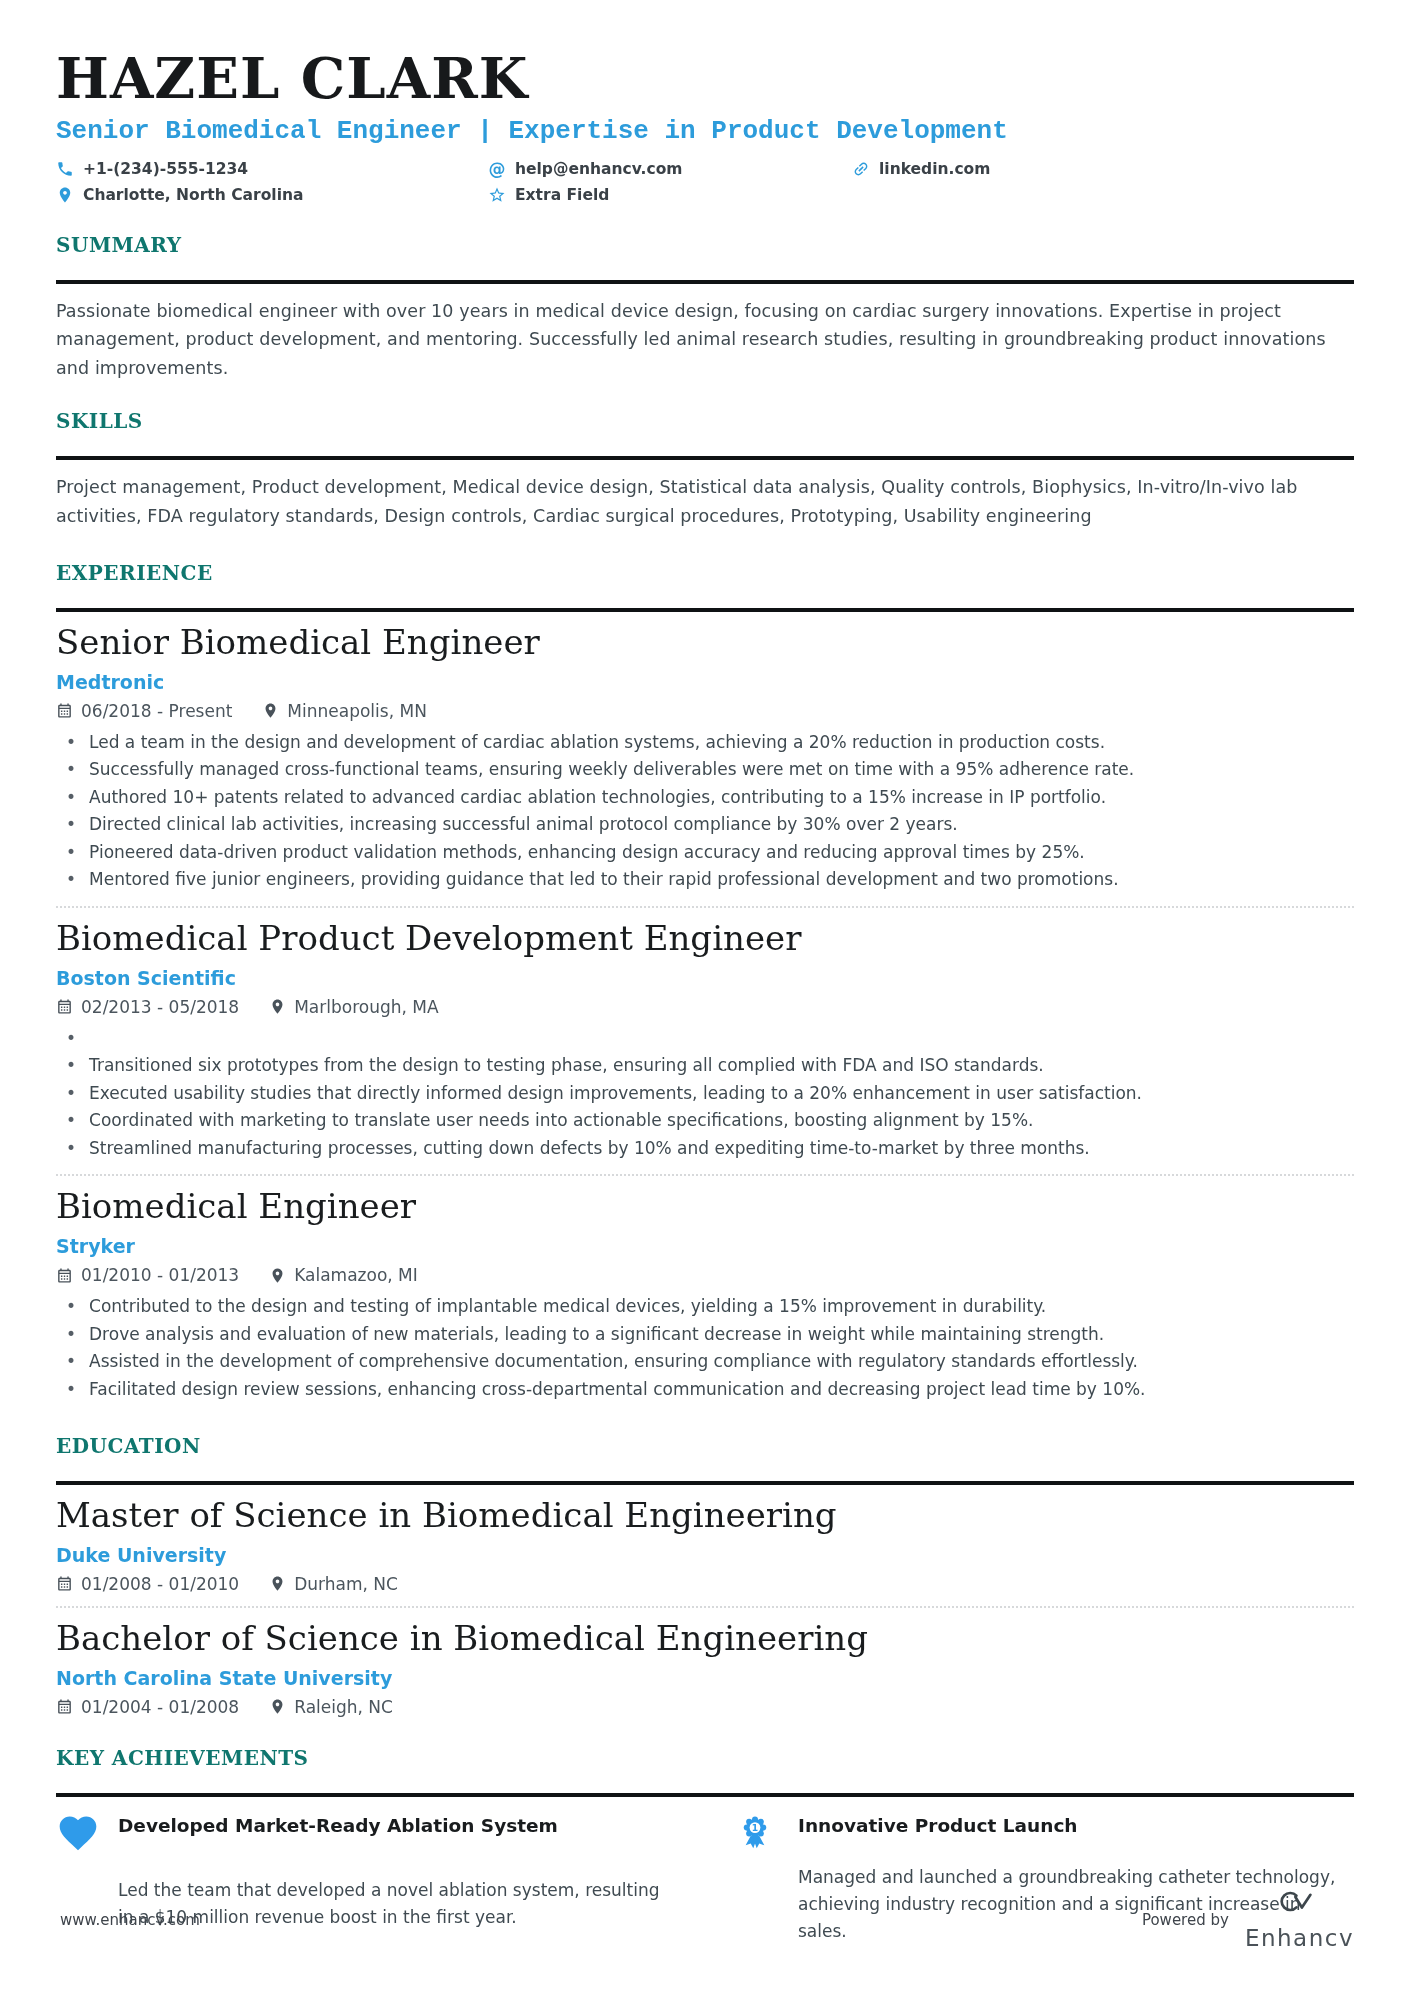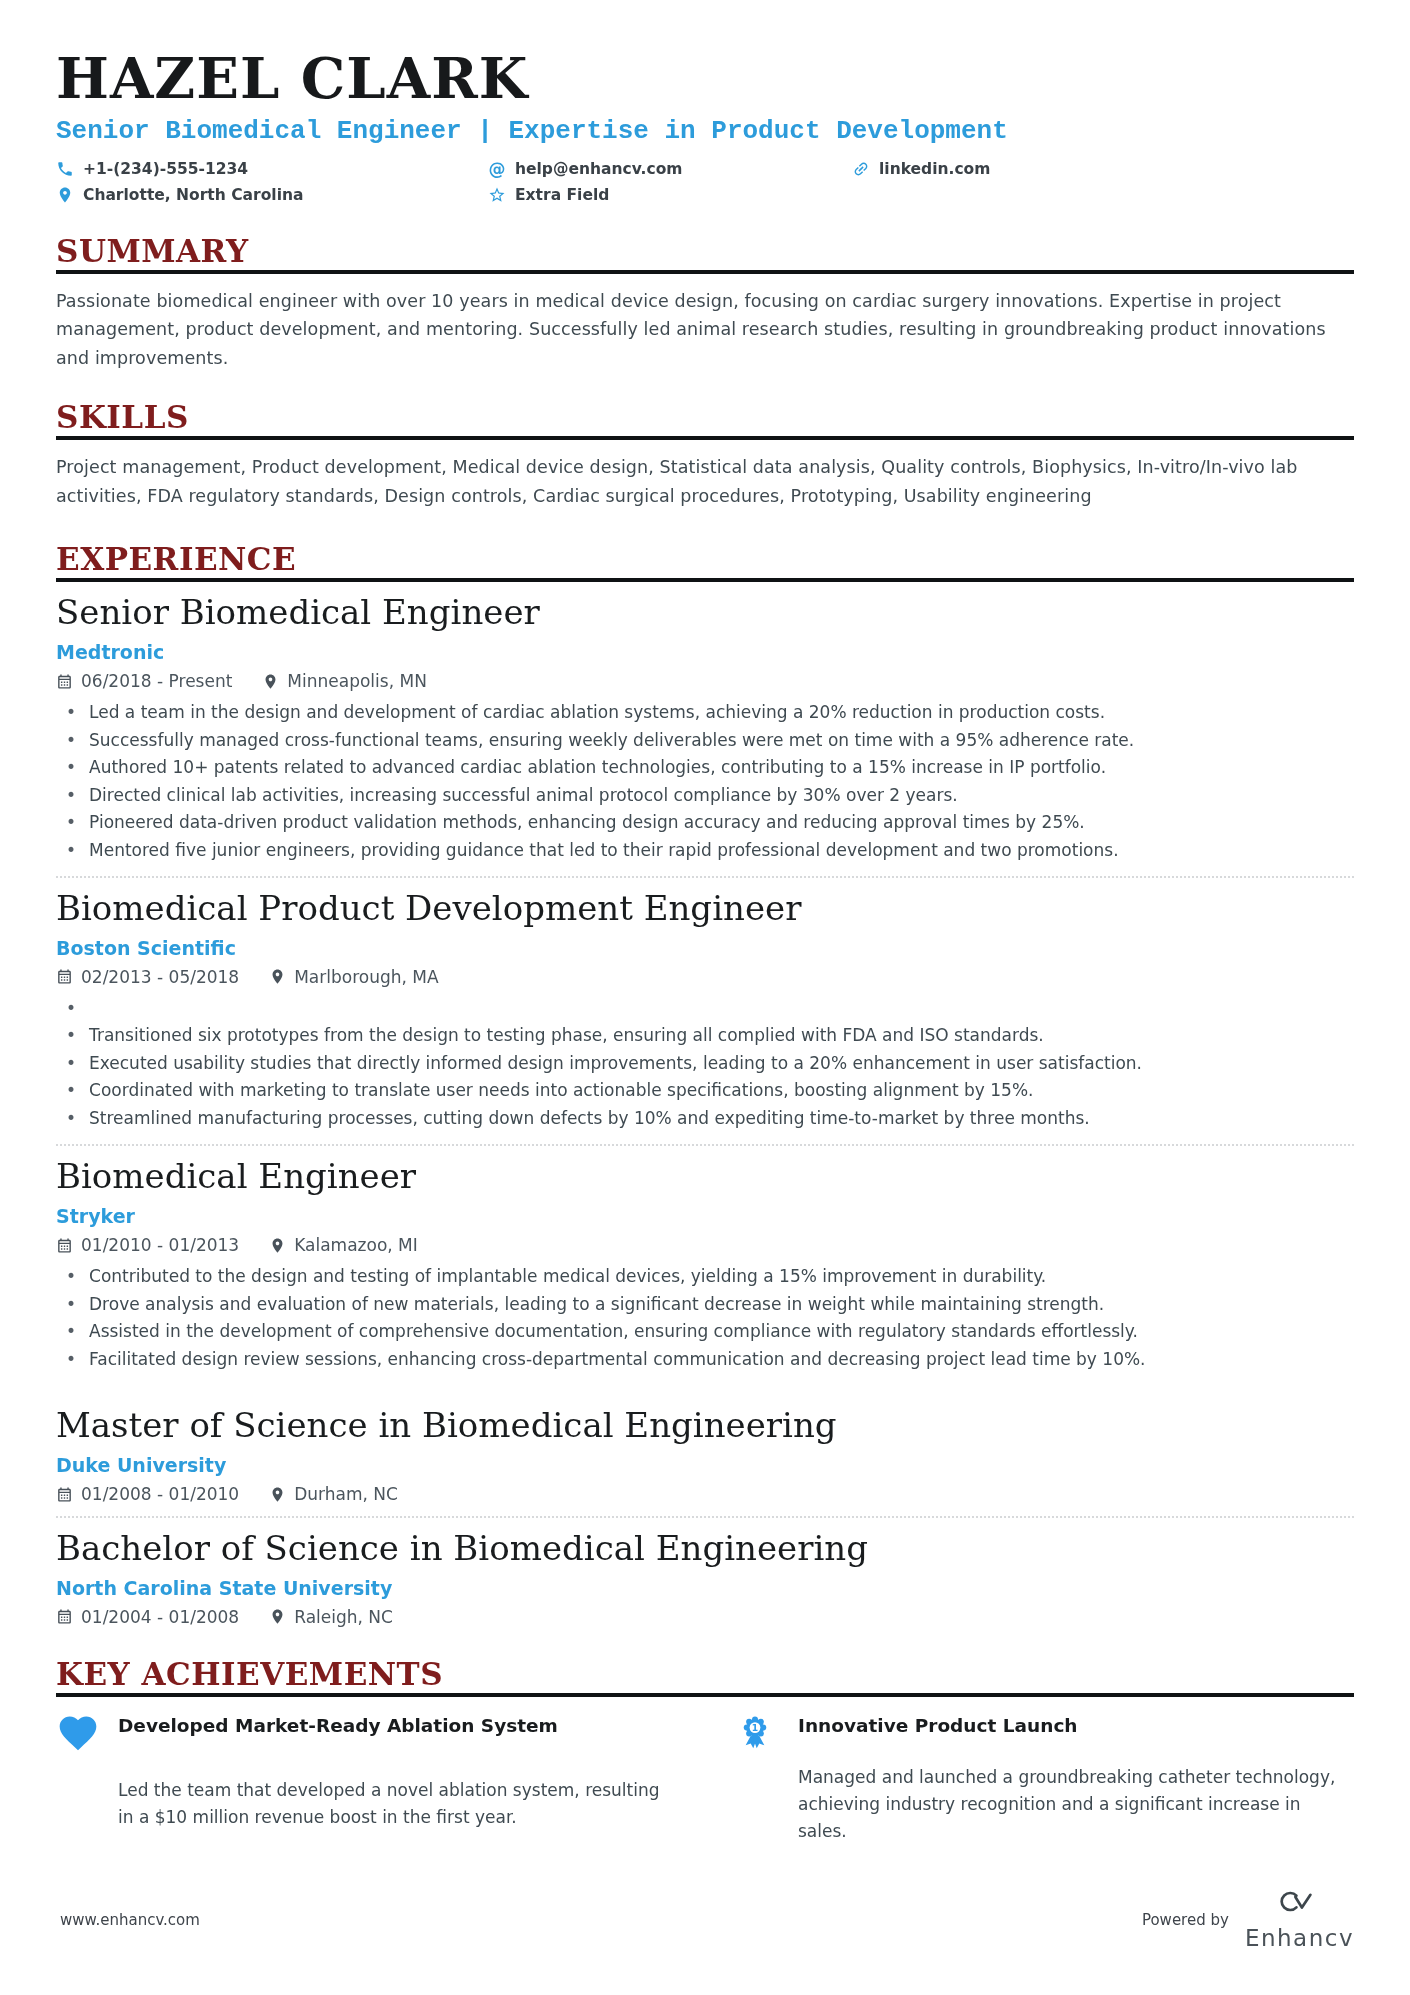--- a/index.html
+++ b/index.html
@@ -34,23 +34,23 @@
     font-weight: bold; font-size: 15.5px; color: #3a4147; }
   .ci { width: 18px; height: 18px; color: #2d9cdb; flex: 0 0 auto;
     display: flex; align-items: center; justify-content: center; }
   .ci svg { width: 100%; height: 100%; }
   .at-glyph { font-size: 17px; font-weight: bold; color: #2d9cdb; line-height: 18px; }
   
   .section { margin-top: 30px; }
   .section.tight { margin-top: 28px; }
   .sec-title {
     font-family: "DejaVu Serif", "Liberation Serif", serif;
-    font-weight: bold; font-size: 31px; line-height: 1.1;
-    letter-spacing: 0.5px; color: #7f1d1d;
-    margin: 0; padding-bottom: 2px;
+    font-weight: bold; font-size: 20px; line-height: 1.1;
+    letter-spacing: 0.5px; color: #0f766e;
+    margin: 0; padding-bottom: 24px;
     border-bottom: 4px solid #0f1214;
   }
   .para { margin: 13px 0 0; font-size: 17.5px; line-height: 28.5px;
     color: #3f4a51; letter-spacing: 0.1px; }
   
   .entry { margin-top: 10px; }
   .entry-title {
     font-family: "DejaVu Serif", "Liberation Serif", serif;
     font-weight: normal; font-size: 34px; line-height: 1.2;
     color: #191c1e; margin: 0;
@@ -271,20 +271,21 @@
           </li>
         <li>
             <span class="b-dot">•</span>
             <span>Facilitated design review sessions, enhancing cross-departmental communication and decreasing project lead time by 10%.</span>
           </li>
       </ul>
     </article>
   </section>
 
   <section class="section" style="margin-top:32px">
+    <h3 class="sec-title">EDUCATION</h3>
 
     <article class="entry">
       <h4 class="entry-title">Master of Science in Biomedical Engineering</h4>
       <div class="company">Duke University</div>
       <div class="meta">
         <span class="m-item">
           <span class="mi"><svg viewBox="0 0 24 24" fill="currentColor">
                 <path d="M19 4h-1V2h-2v2H8V2H6v2H5c-1.11 0-2 .9-2 2v14c0 1.1.89 2 2 2h14c1.1 0 2-.9 2-2V6c0-1.1-.9-2-2-2zm0 16H5V10h14v10zM5 8V6h14v2H5zM7 12h2v2H7zm4 0h2v2h-2zm4 0h2v2h-2zM7 16h2v2H7zm4 0h2v2h-2zm4 0h2v2h-2z"></path>
               </svg></span>
           <span>01/2008 - 01/2010</span>

